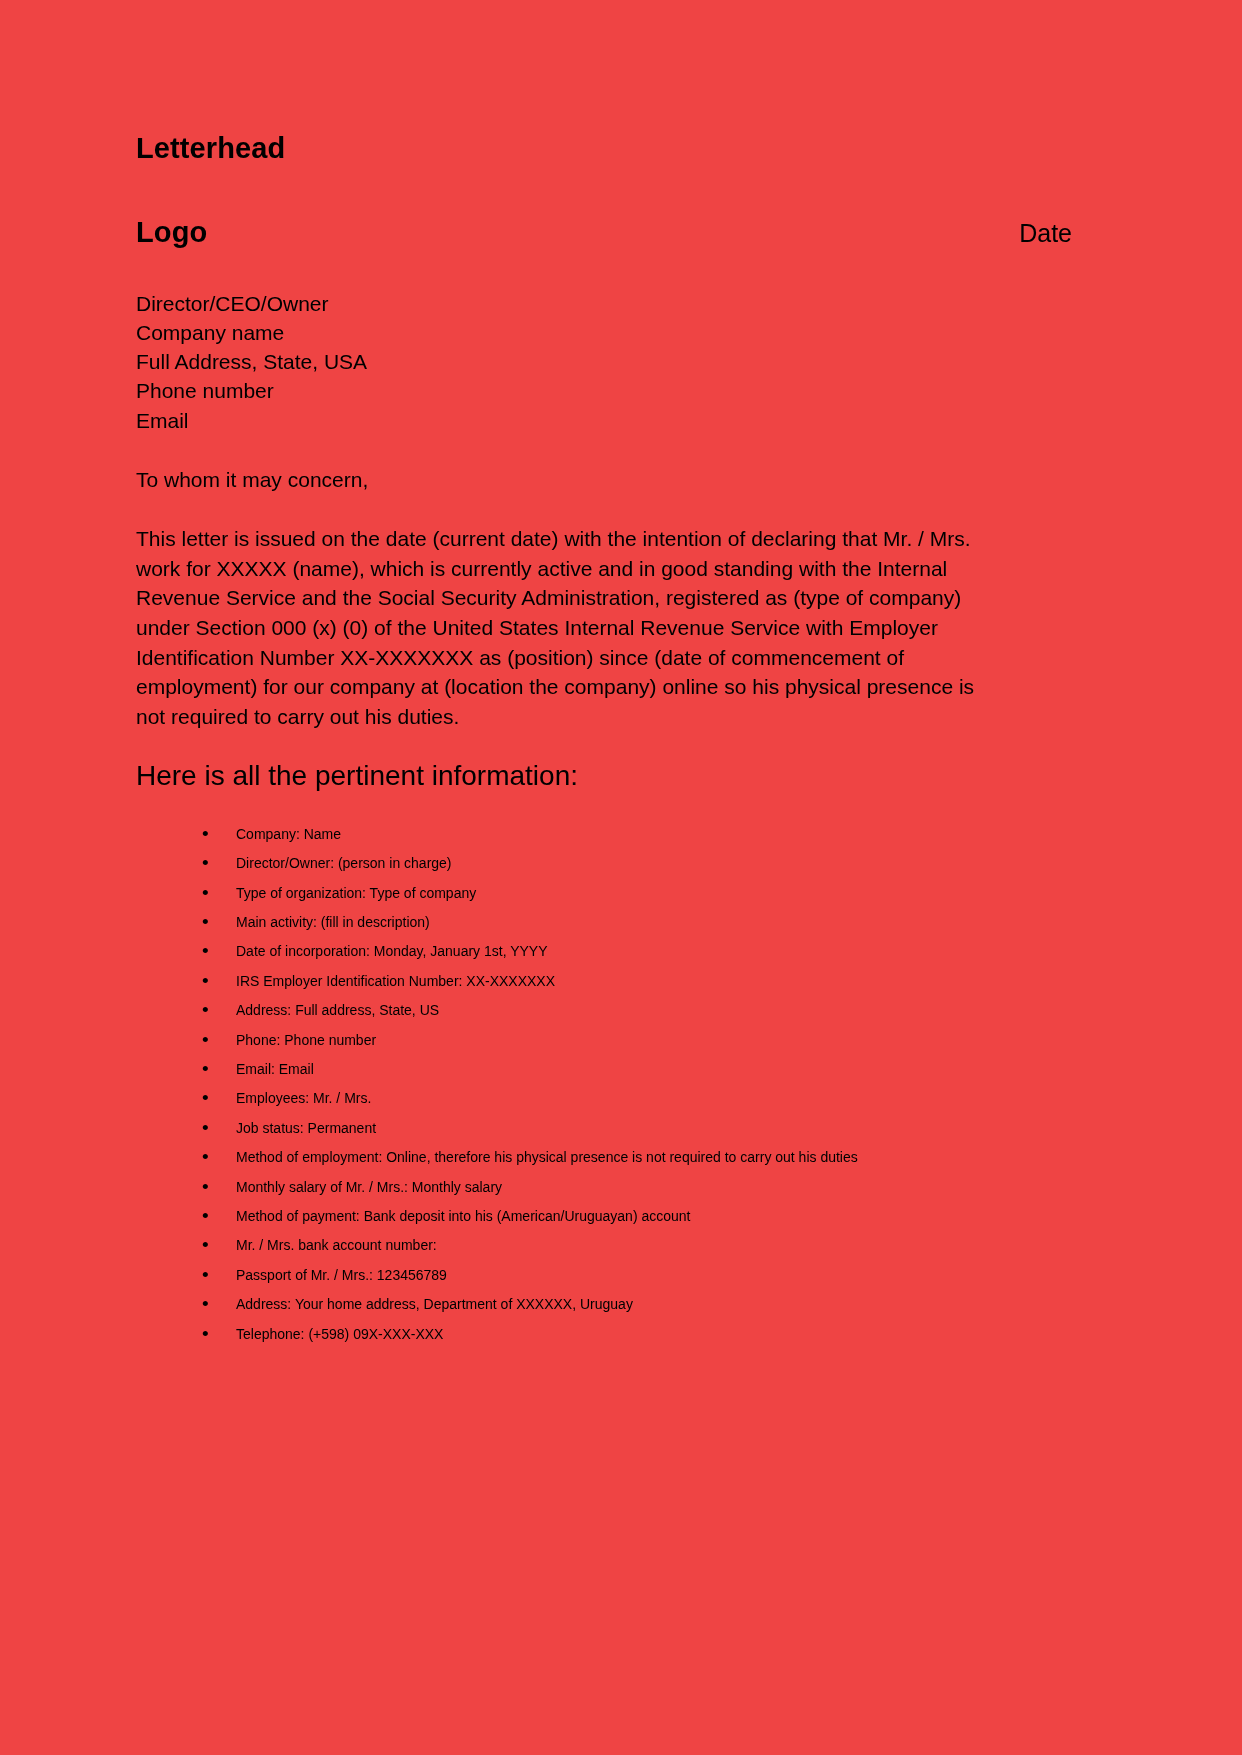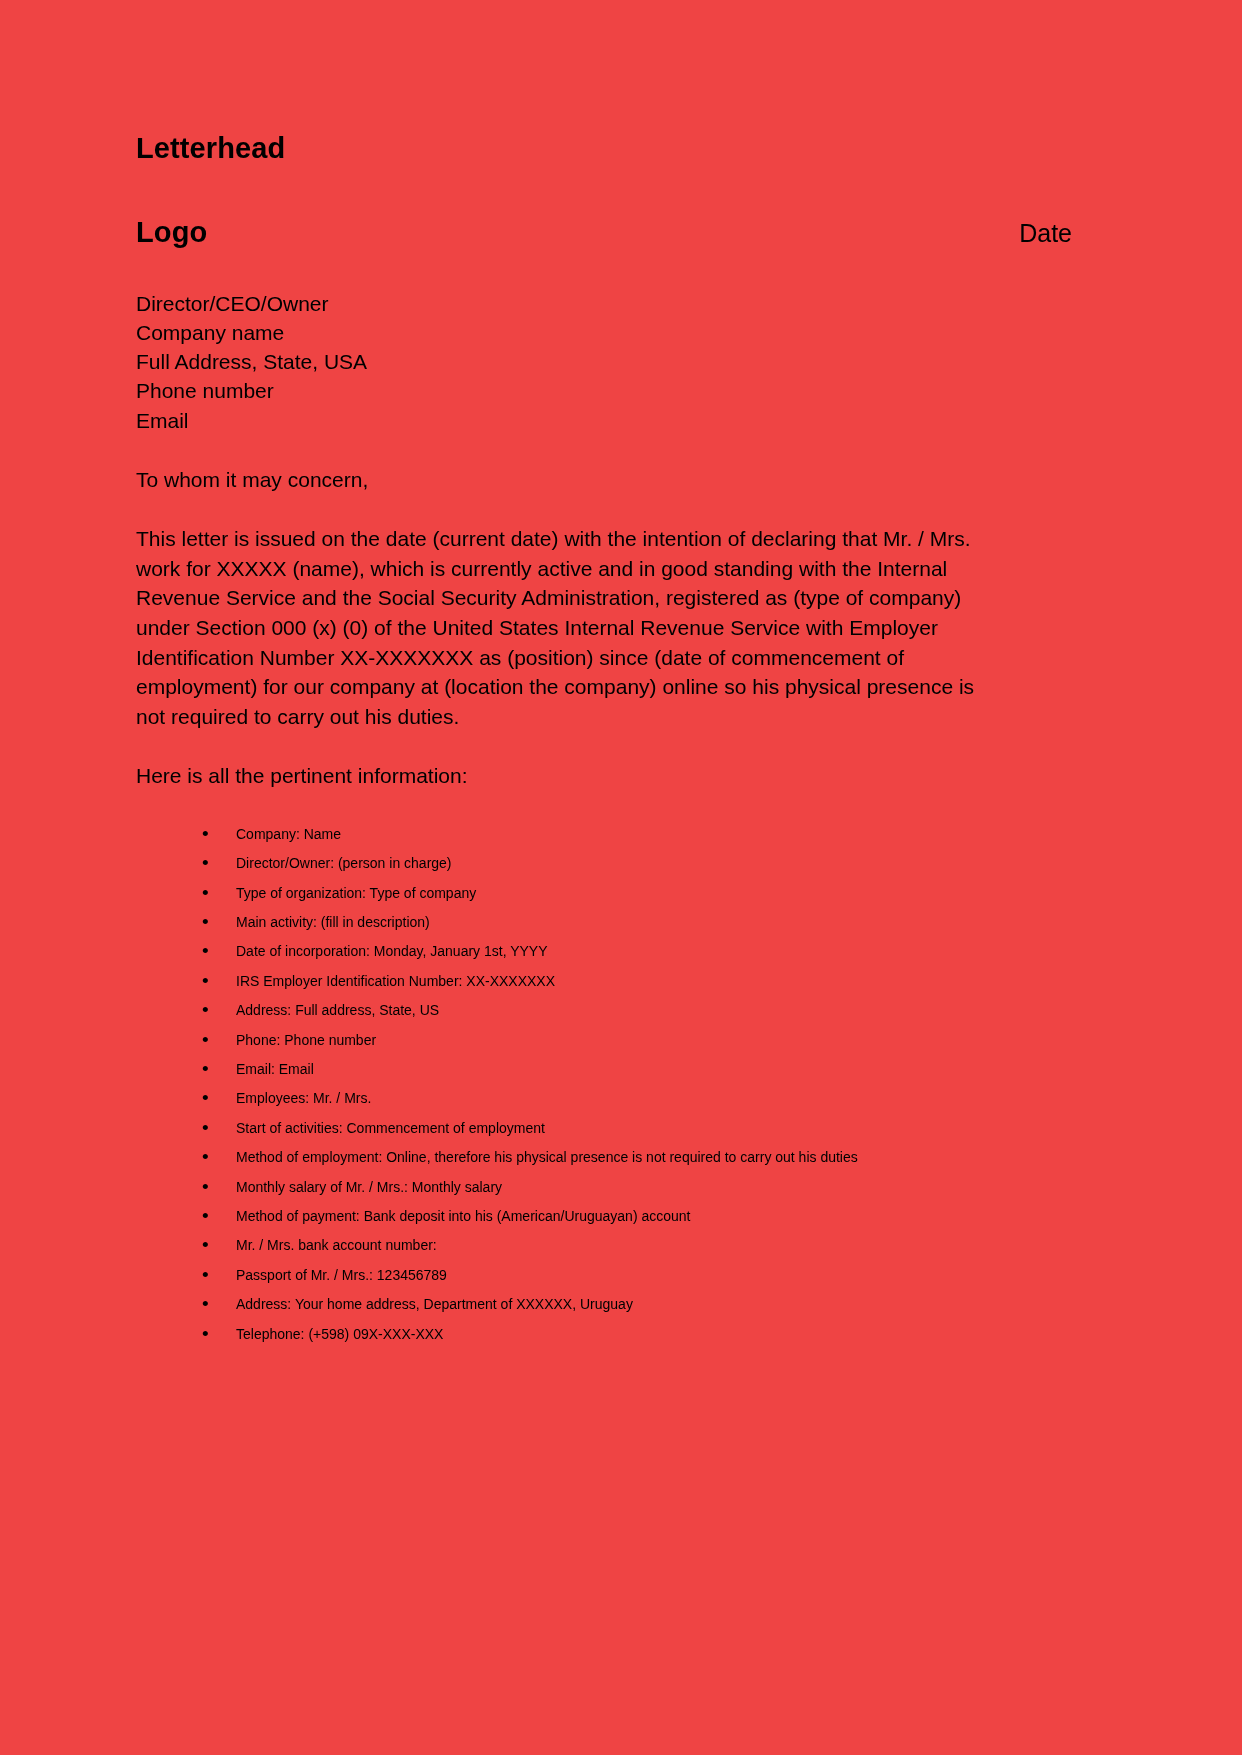--- a/index.html
+++ b/index.html
@@ -61,21 +61,21 @@
   }
   .body-paragraph {
     margin-top: 30px;
     font-size: 21px;
     line-height: 29.6px;
     text-align: left;
     max-width: 845px;
   }
   .lead-in {
     margin-top: 30px;
-    font-size: 21px;
+    font-size: 28px;
     line-height: 29.3px;
   }
   ul.info-list {
     margin: 29px 0 0 0;
     padding: 0 0 0 66px;
     list-style: none;
     max-width: 800px;
   }
   ul.info-list li {
     position: relative;
@@ -123,21 +123,21 @@
       <li>Company: Name</li>
       <li>Director/Owner: (person in charge)</li>
       <li>Type of organization: Type of company</li>
       <li>Main activity: (fill in description)</li>
       <li>Date of incorporation: Monday, January 1st, YYYY</li>
       <li>IRS Employer Identification Number: XX-XXXXXXX</li>
       <li>Address: Full address, State, US</li>
       <li>Phone: Phone number</li>
       <li>Email: Email</li>
       <li>Employees: Mr. / Mrs.</li>
-      <li>Start of activities: Commencement of employment</li>
+      <li>Job status: Permanent</li>
       <li>Method of employment: Online, therefore his physical presence is not required to carry out his duties</li>
       <li>Monthly salary of Mr. / Mrs.: Monthly salary</li>
       <li>Method of payment: Bank deposit into his (American/Uruguayan) account</li>
       <li>Mr. / Mrs. bank account number:</li>
       <li>Passport of Mr. / Mrs.: 123456789</li>
       <li>Address: Your home address, Department of XXXXXX, Uruguay</li>
       <li>Telephone: (+598) 09X-XXX-XXX</li>
     </ul>
 
 </div>

